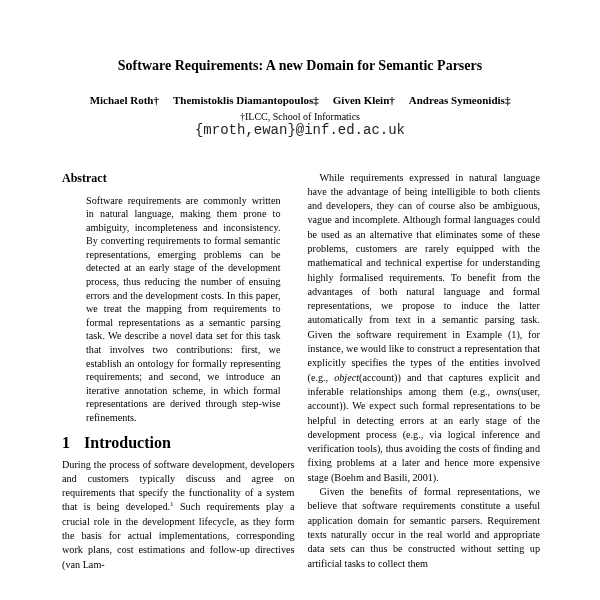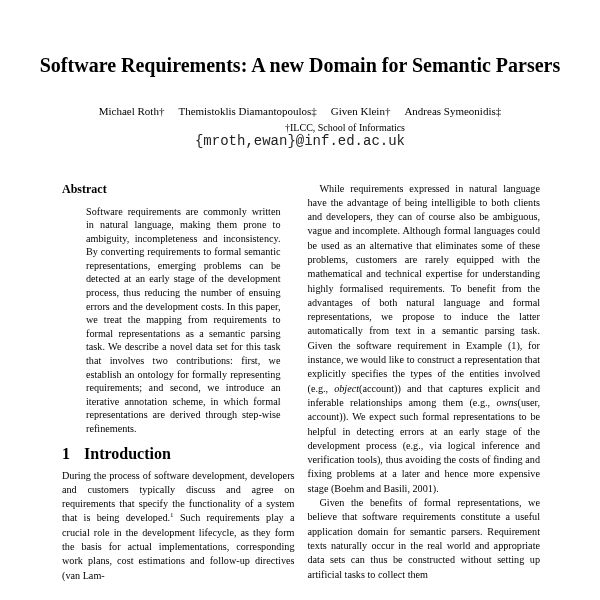--- a/index.html
+++ b/index.html
@@ -9,40 +9,40 @@
     box-sizing:border-box;
     overflow:hidden;
     background:#fff;
     color:#000;
     font-family:"Liberation Serif", serif;
     padding-top:57px;
   }
   .title{
     margin:0;
     text-align:center;
-    font-size:20px;
+    font-size:14px;
     line-height:17px;
     font-weight:700;
   }
   .authors{
-    margin-top:30px;
+    margin-top:19px;
     display:flex;
     justify-content:center;
     gap:14px;
     font-size:11px;
     line-height:14px;
-    font-weight:400;
+    font-weight:700;
     white-space:nowrap;
   }
   .affils{
     margin-top:3px;
     display:flex;
     justify-content:center;
     gap:34px;
-    text-align:right;
+    text-align:center;
     font-size:10px;
     line-height:13.5px;
   }
   .affil div{white-space:nowrap;}
   .email{
     font-family:Liberation Mono, monospace;
     font-size:14px;
     line-height:13px;
     color:#222;
   }

